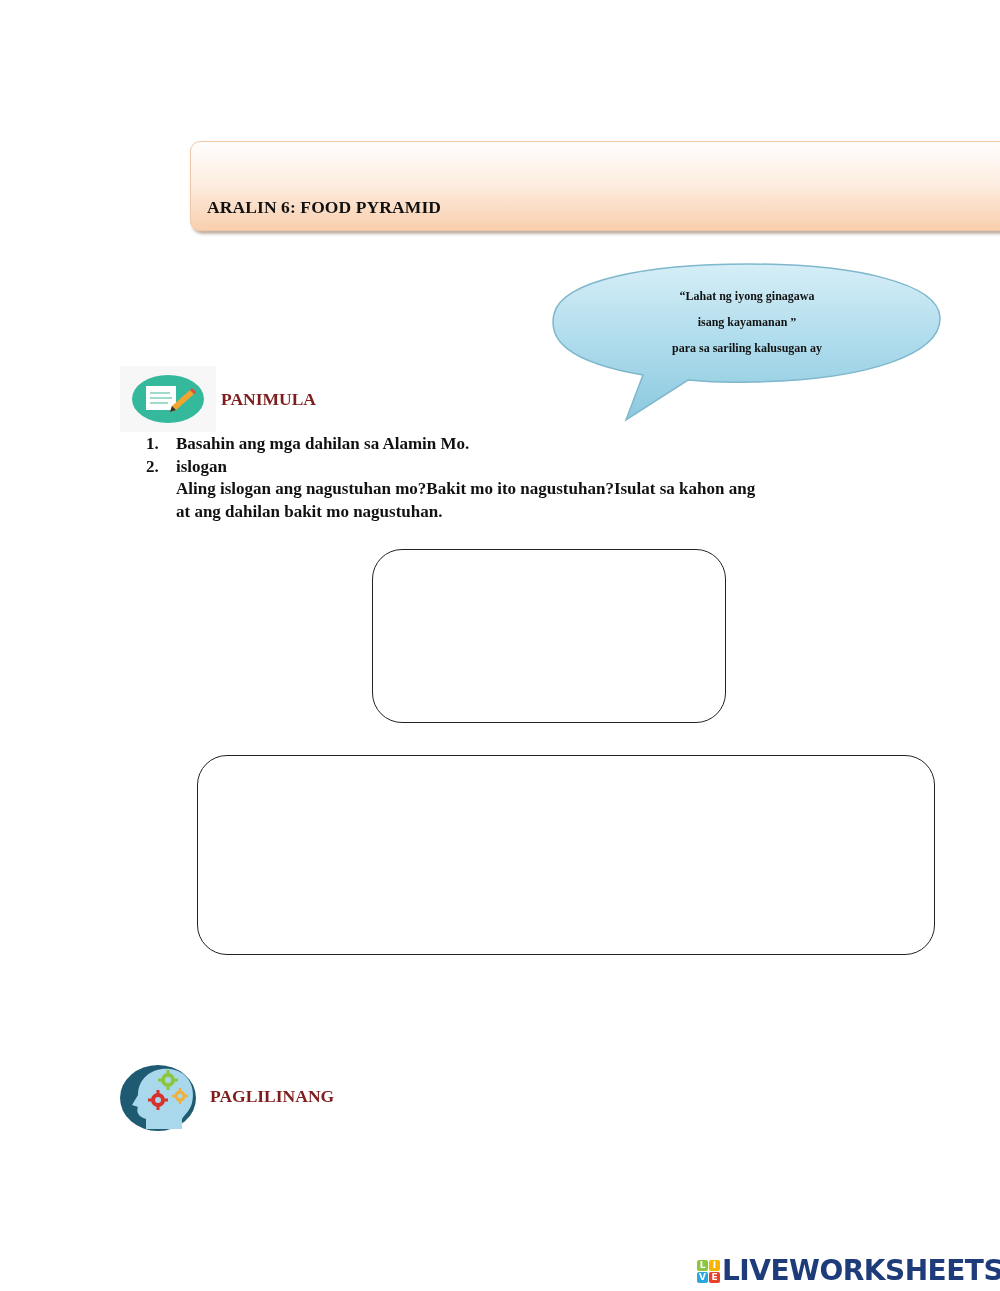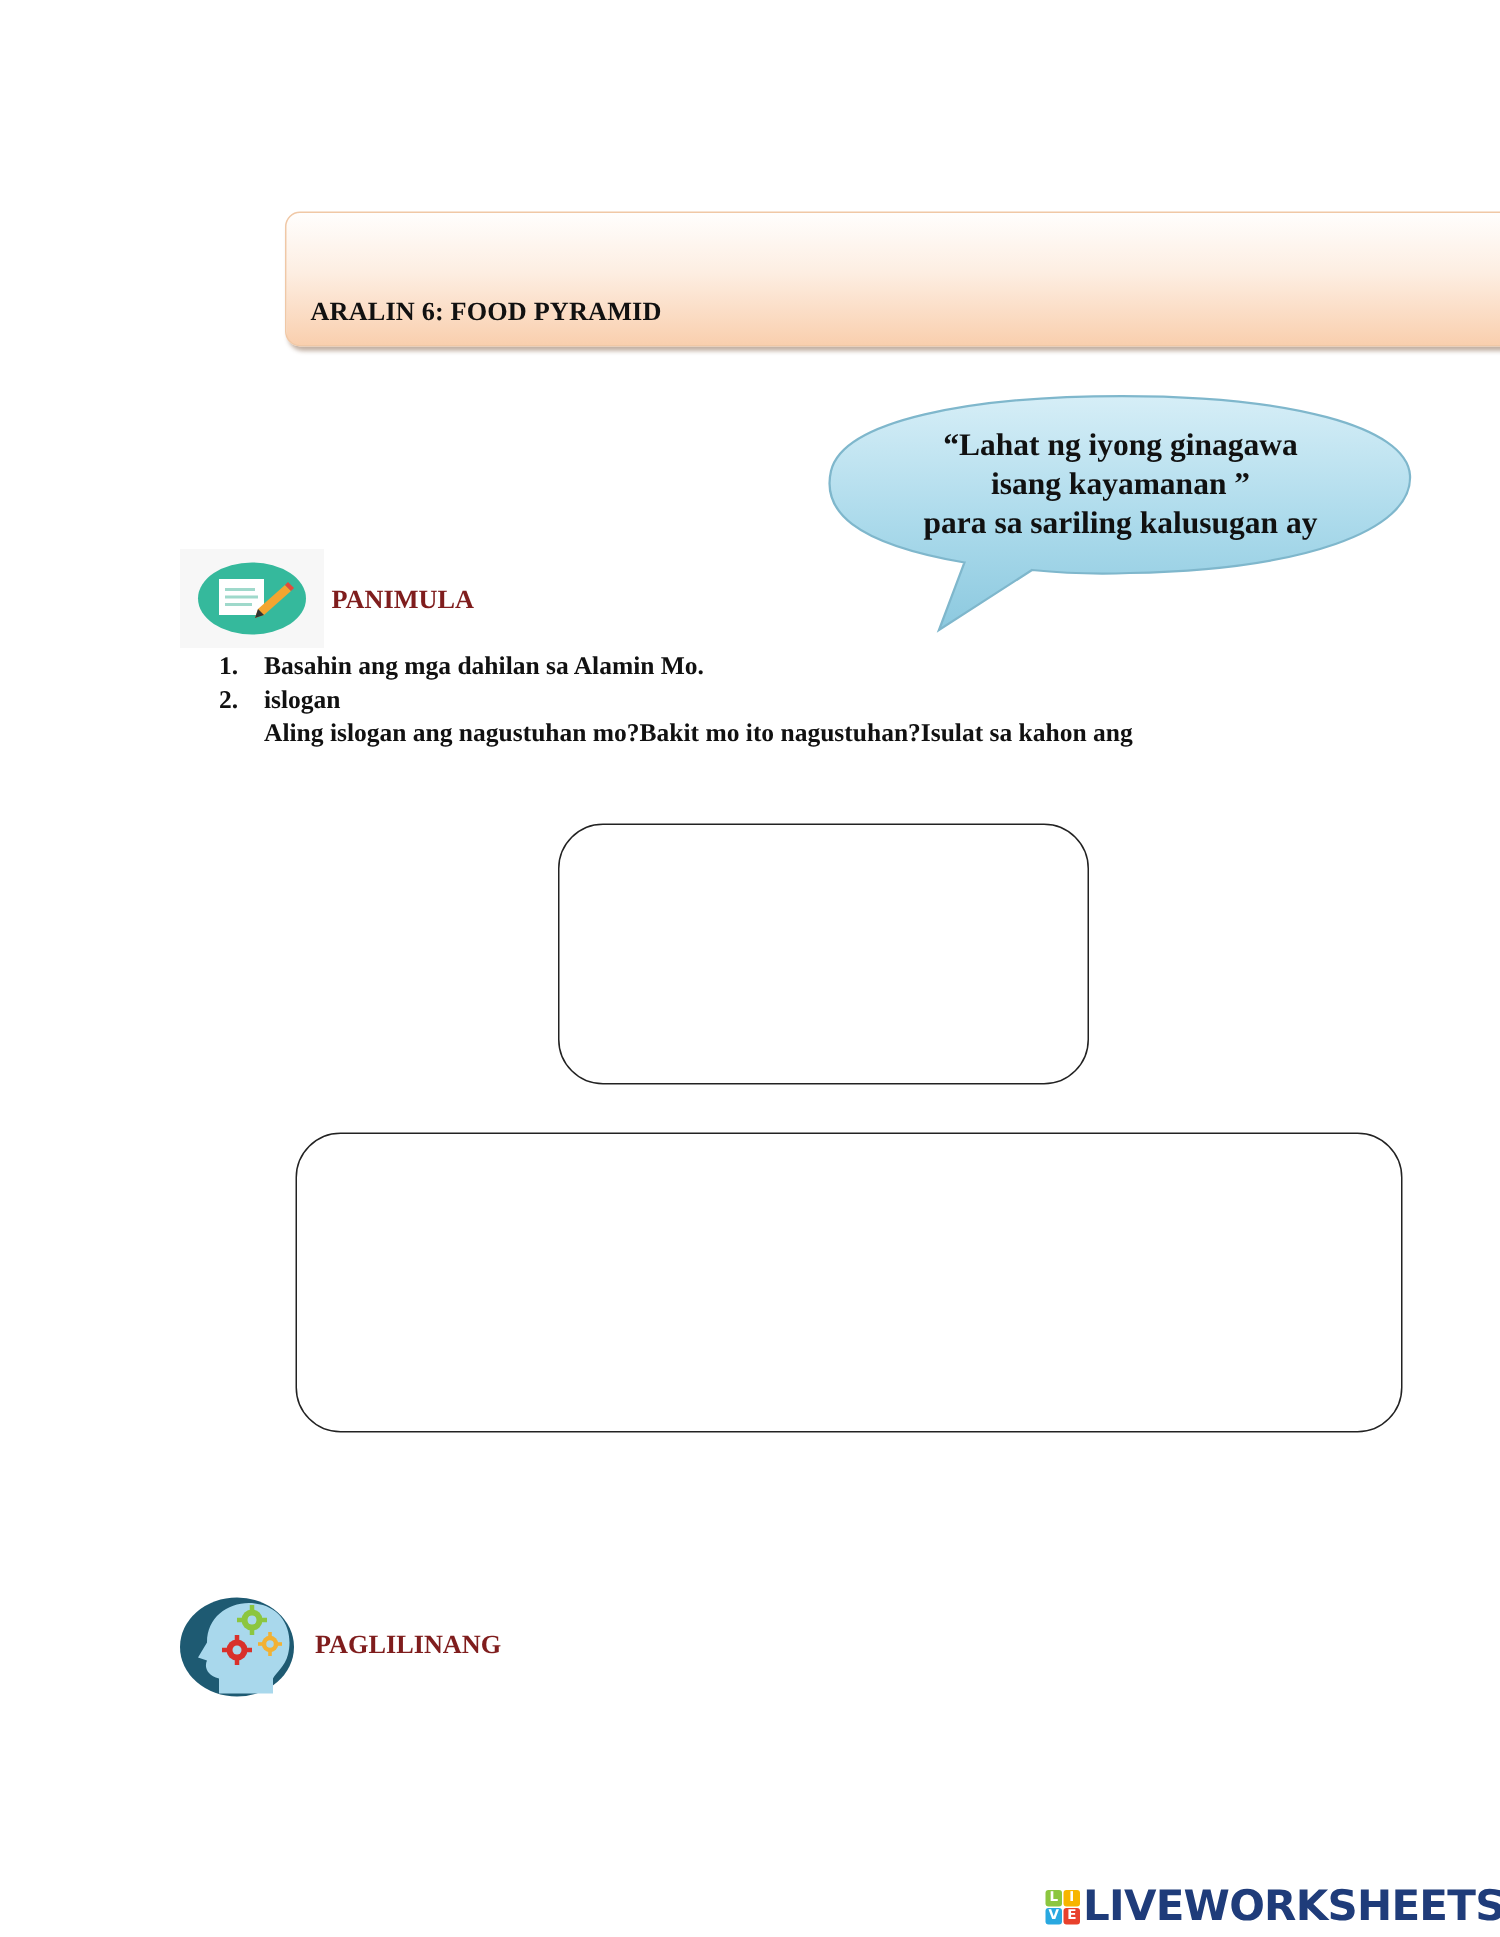--- a/index.html
+++ b/index.html
@@ -24,21 +24,21 @@
     position: absolute; left: 16px; top: 55px;
     font-weight: bold; font-size: 17.5px; letter-spacing: 0.1px;
     color: #111;
   }
 
   
   .bubble-wrap { left: 548px; top: 262px; width: 400px; height: 165px; }
   .bubble-wrap svg { position: absolute; left: 0; top: 0; }
   .bubble-text {
     position: absolute; left: 40px; top: 21px; width: 318px;
-    text-align: center; font-weight: bold; font-size: 21px; line-height: 26px;
+    text-align: center; font-weight: bold; font-size: 12px; line-height: 26px;
     color: #111;
   }
 
   
   .section-icon { position: absolute; }
   .section-label {
     position: absolute; font-weight: bold; font-size: 17.5px; color: #7f1d1d;
   }
 
   
@@ -112,20 +112,21 @@
     <div class="inst-num">1.</div>
     <div class="inst-text">
       <div>Basahin ang mga dahilan sa Alamin Mo.</div>
     </div>
   </div>
   <div class="inst-row">
     <div class="inst-num">2.</div>
     <div class="inst-text">
       <div>islogan</div>
       <div>Aling islogan ang nagustuhan mo?Bakit mo ito nagustuhan?Isulat sa kahon ang</div>
+      <div>at ang dahilan bakit mo nagustuhan.</div>
     </div>
   </div>
 </div>
 
 <div class="answer-box answer-box-1"></div>
 <div class="answer-box answer-box-2"></div>
 
 <div class="section-icon" style="left:118px; top:1063px; width:80px; height:70px;">
   <svg width="80" height="70" viewBox="0 0 80 70">
     <ellipse cx="40" cy="35" rx="38" ry="33" fill="#1e5a72"></ellipse>

